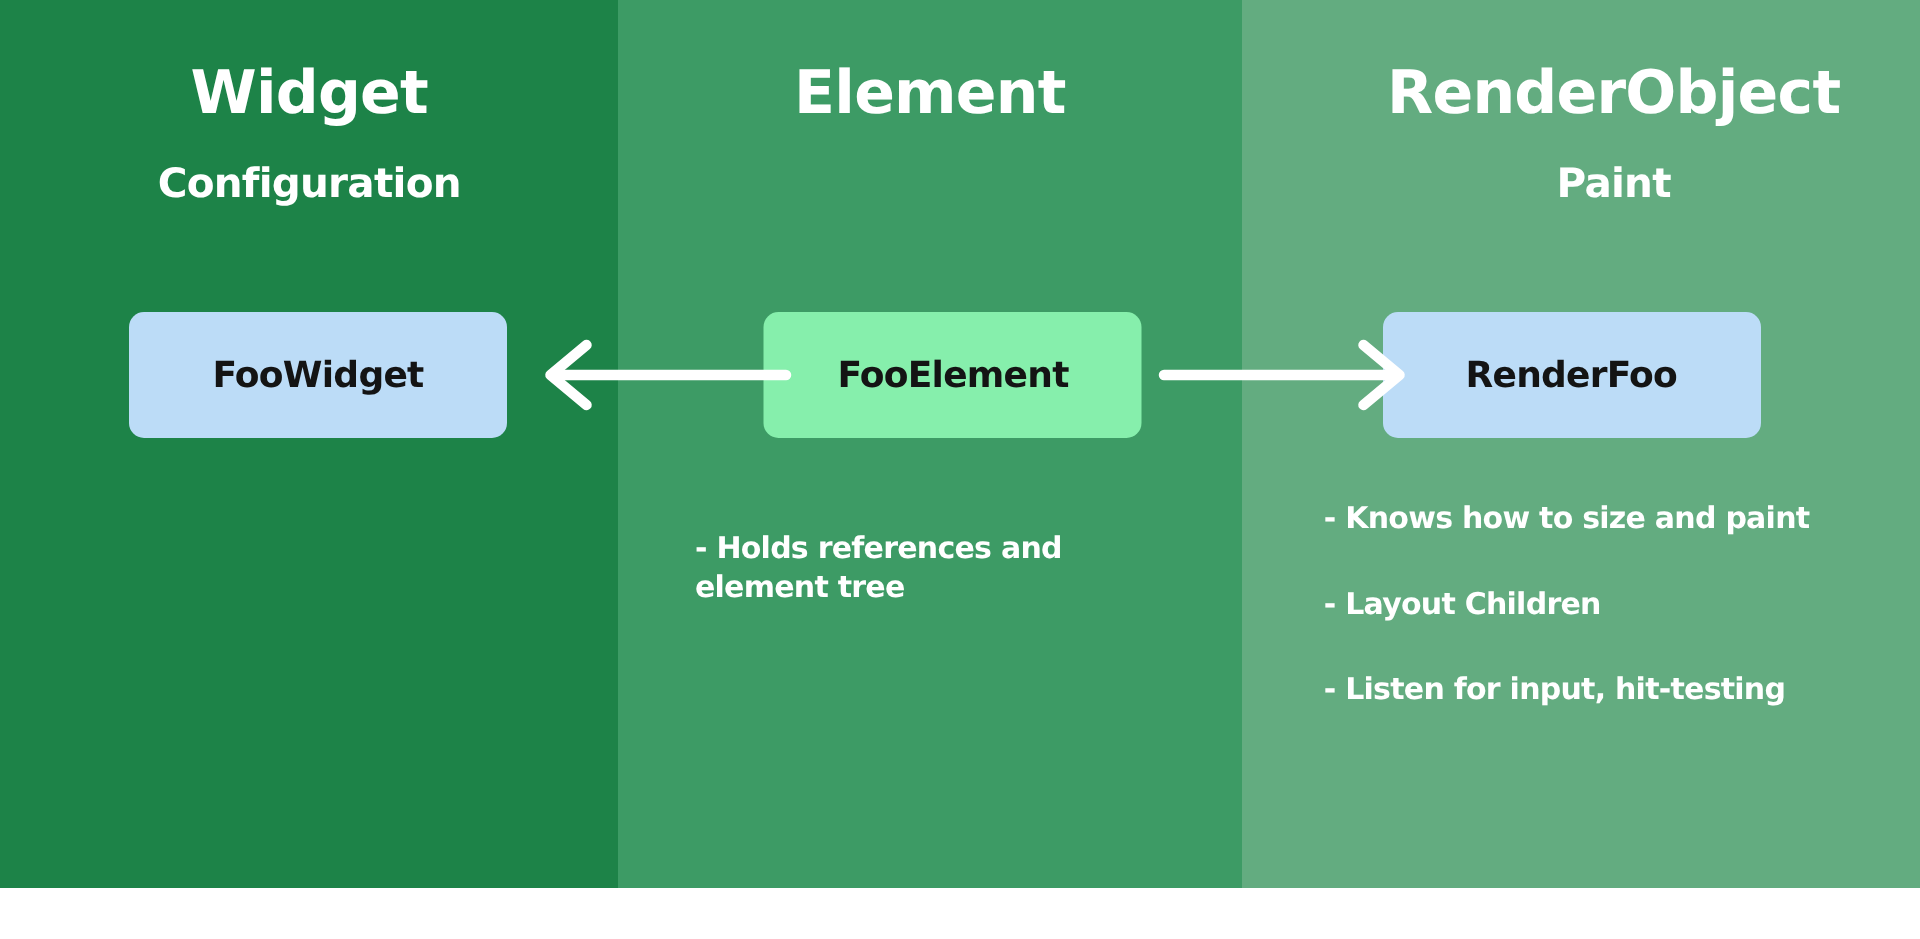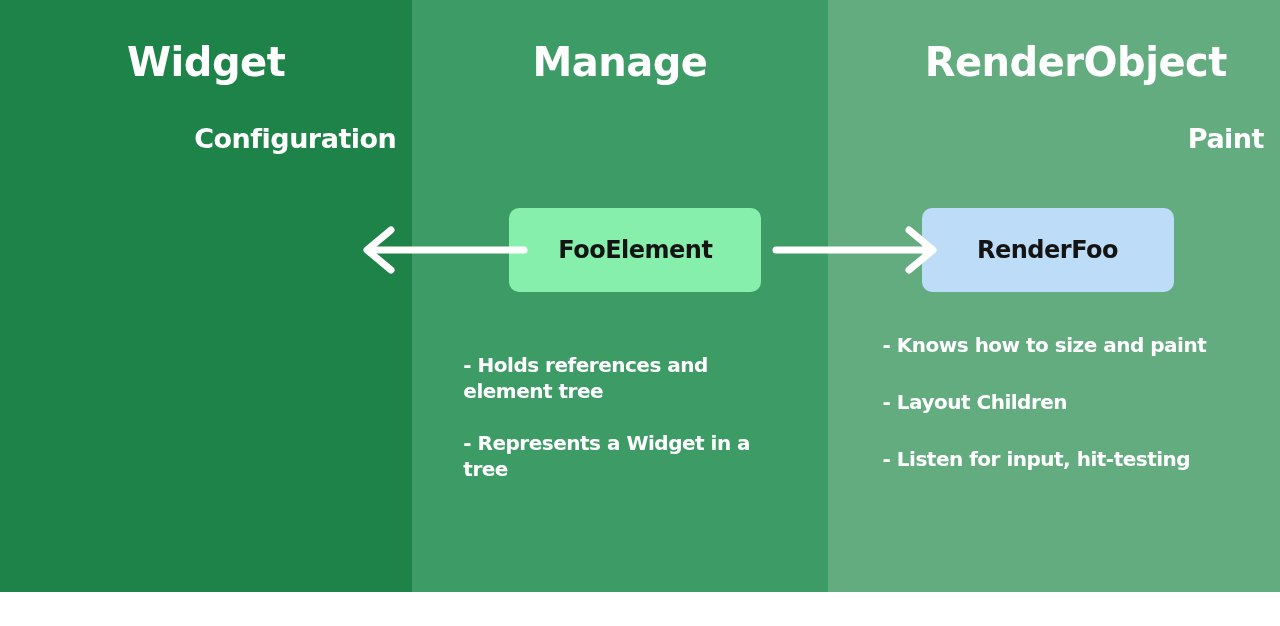--- a/index.html
+++ b/index.html
@@ -20,23 +20,23 @@
     margin: 0;
     padding-top: 40px;
     text-align: center;
     color: #ffffff;
     font-size: 40px;
     font-weight: bold;
     letter-spacing: -0.5px;
     line-height: 1.1;
   }
   .subtitle {
-    margin: 16px;
+    margin: 0;
     padding-top: 24px;
-    text-align: right;
+    text-align: center;
     color: #ffffff;
     font-size: 27px;
     font-weight: bold;
     letter-spacing: -0.5px;
     line-height: 1.1;
   }
 
   .node {
     position: absolute;
     top: 208px;
@@ -82,30 +82,32 @@
   }
 </style>
 </head>
 <body>
 
 <div class="canvas">
 
   <section class="col col-0" style="background-color: rgb(29, 131, 72);">
     <h1 class="title">Widget</h1>
     <h2 class="subtitle">Configuration</h2>
+    <div class="node" style="background-color: rgb(188, 220, 247);">
+      <span class="node-label">FooWidget</span>
+    </div>
   </section>
 
   <section class="col col-1" style="background-color: rgb(61, 155, 101);">
-    <h1 class="title">Manage</h1>
+    <h1 class="title">Element</h1>
     <div class="node" style="background-color: #86efac;">
       <span class="node-label">FooElement</span>
     </div>
     <ul class="bullets">
       <li>- Holds references and element tree</li>
-      <li>- Represents a Widget in a tree</li>
     </ul>
   </section>
 
   <section class="col col-2" style="background-color: rgb(99, 172, 128); padding-left: 44px;">
     <h1 class="title">RenderObject</h1>
     <h2 class="subtitle">Paint</h2>
     <div class="node" style="background-color: rgb(188, 220, 247);">
       <span class="node-label">RenderFoo</span>
     </div>
     <ul class="bullets">

